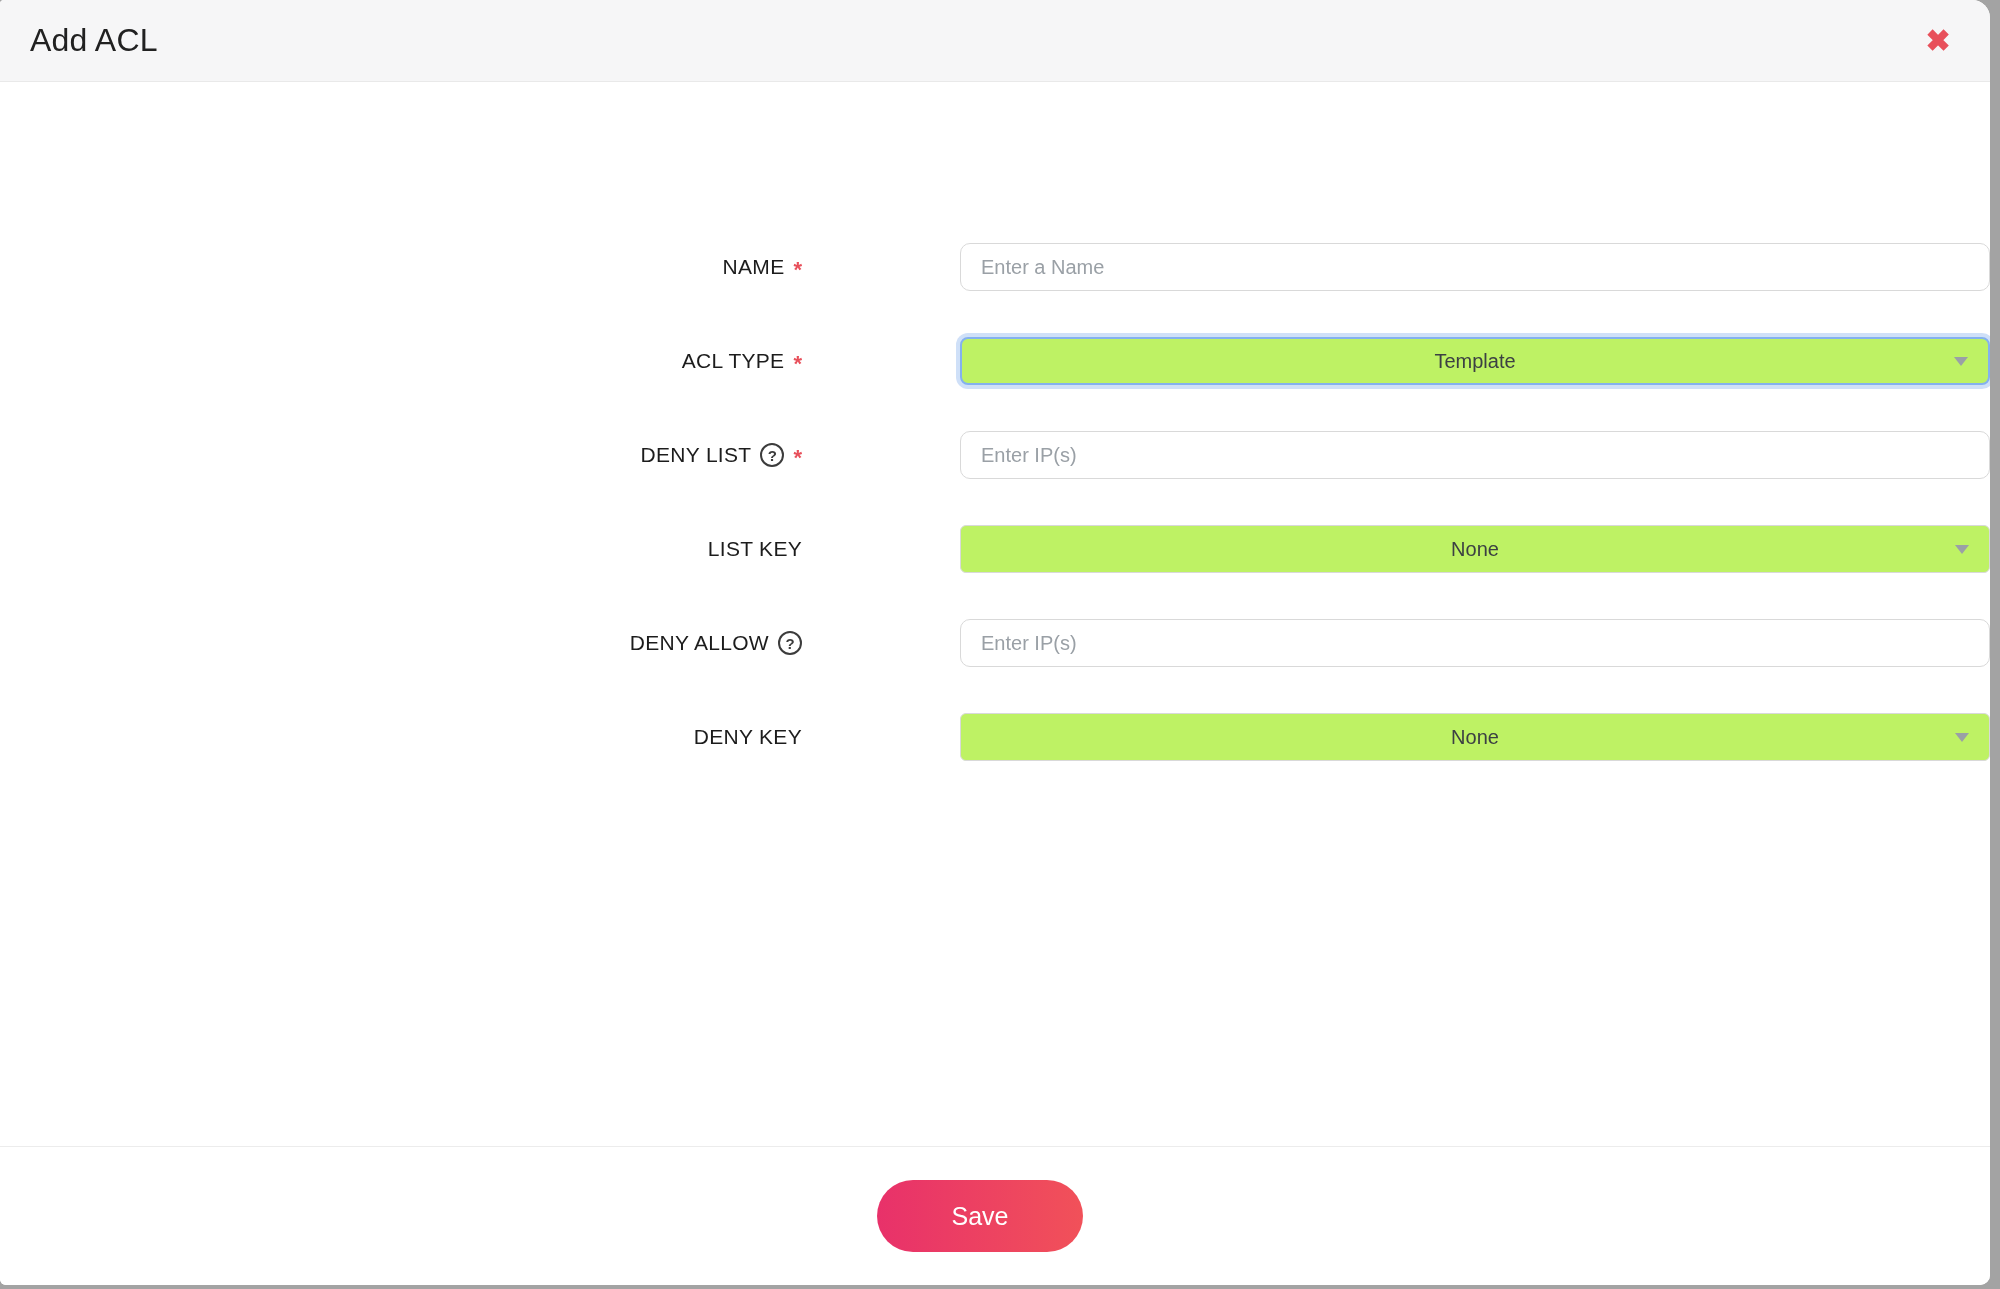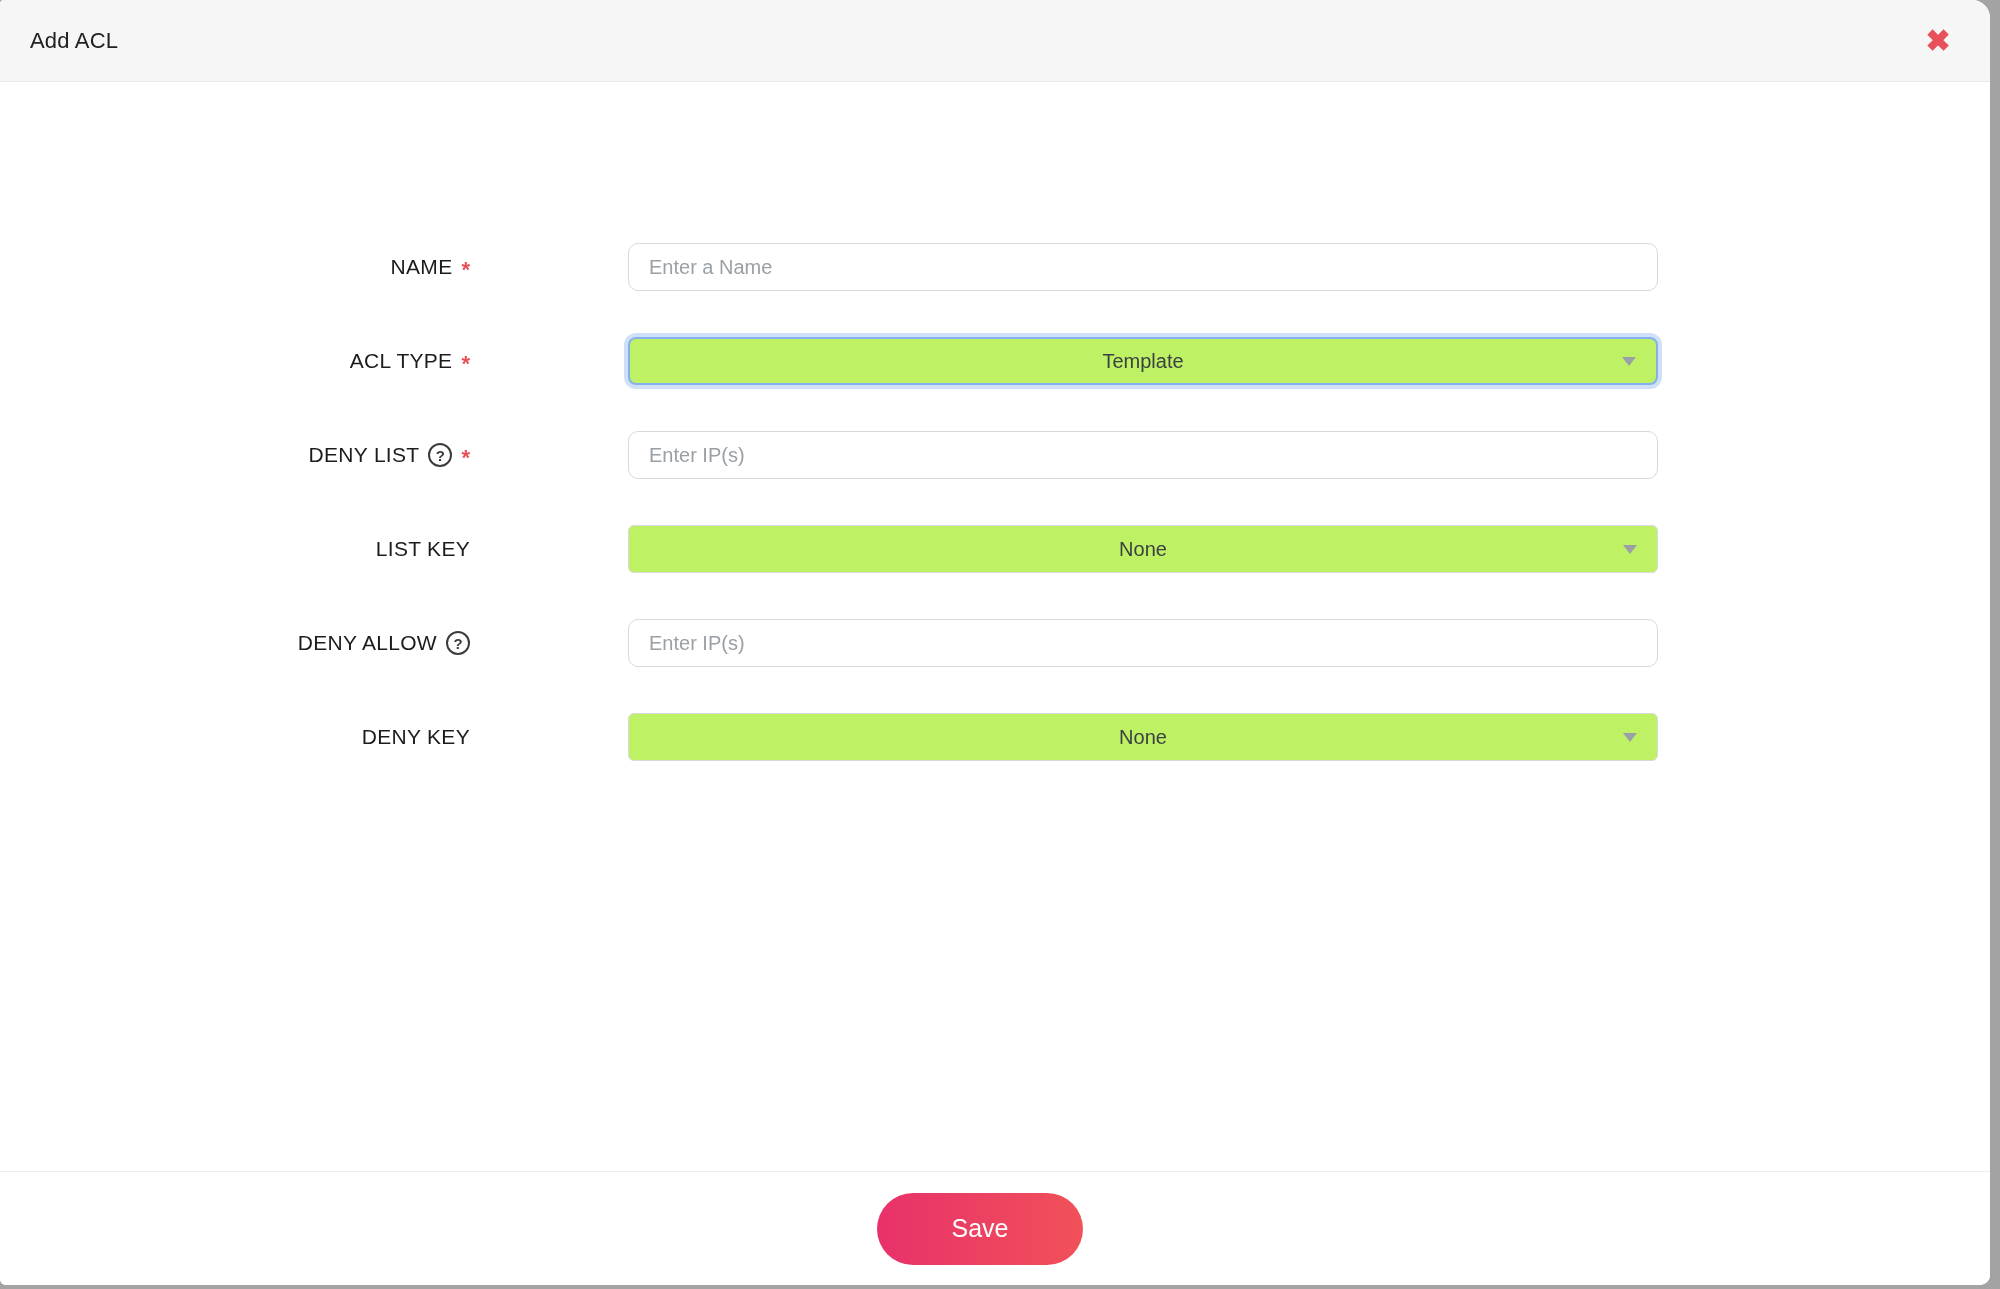--- a/index.html
+++ b/index.html
@@ -19,21 +19,21 @@
   }
   .modal-header {
     height: 82px;
     background: #f6f6f7;
     border-bottom: 1px solid #e9e9e9;
     display: flex;
     align-items: center;
     padding: 0 30px;
   }
   .modal-title {
-    font-size: 22px;
+    font-size: 32px;
     color: #212121;
     font-weight: 500;
     letter-spacing: 0.2px;
   }
   .close-btn {
     margin-left: auto;
     width: 44px; height: 44px;
     display: flex; align-items: center; justify-content: center;
     cursor: pointer;
     border: none; background: transparent;
@@ -47,20 +47,21 @@
   .modal-body {
     padding-top: 161px;
     background: #ffffff;
     height: 1085px;
   }
   .form-row {
     display: flex;
     align-items: center;
     height: 48px;
     margin-bottom: 46px;
+    justify-content: flex-end;
   }
   .label-wrap {
     flex: 0 0 470px;
     display: flex;
     justify-content: flex-end;
     align-items: center;
     gap: 9px;
   }
   .field-label {
     font-size: 21px;
@@ -131,21 +132,21 @@
     margin-top: -4px;
     width: 0; height: 0;
     border-left: 7px solid transparent;
     border-right: 7px solid transparent;
     border-top: 9px solid #9aa0a6;
   }
   .modal-footer {
     position: absolute;
     left: 0; bottom: 0;
     width: 100%;
-    height: 114px;
+    height: 139px;
     background: #ffffff;
     border-top: 1px solid #ececec;
     display: flex;
     align-items: center;
     justify-content: center;
   }
   .save-btn {
     position: relative;
     left: -15px;
     width: 206px; height: 72px;

